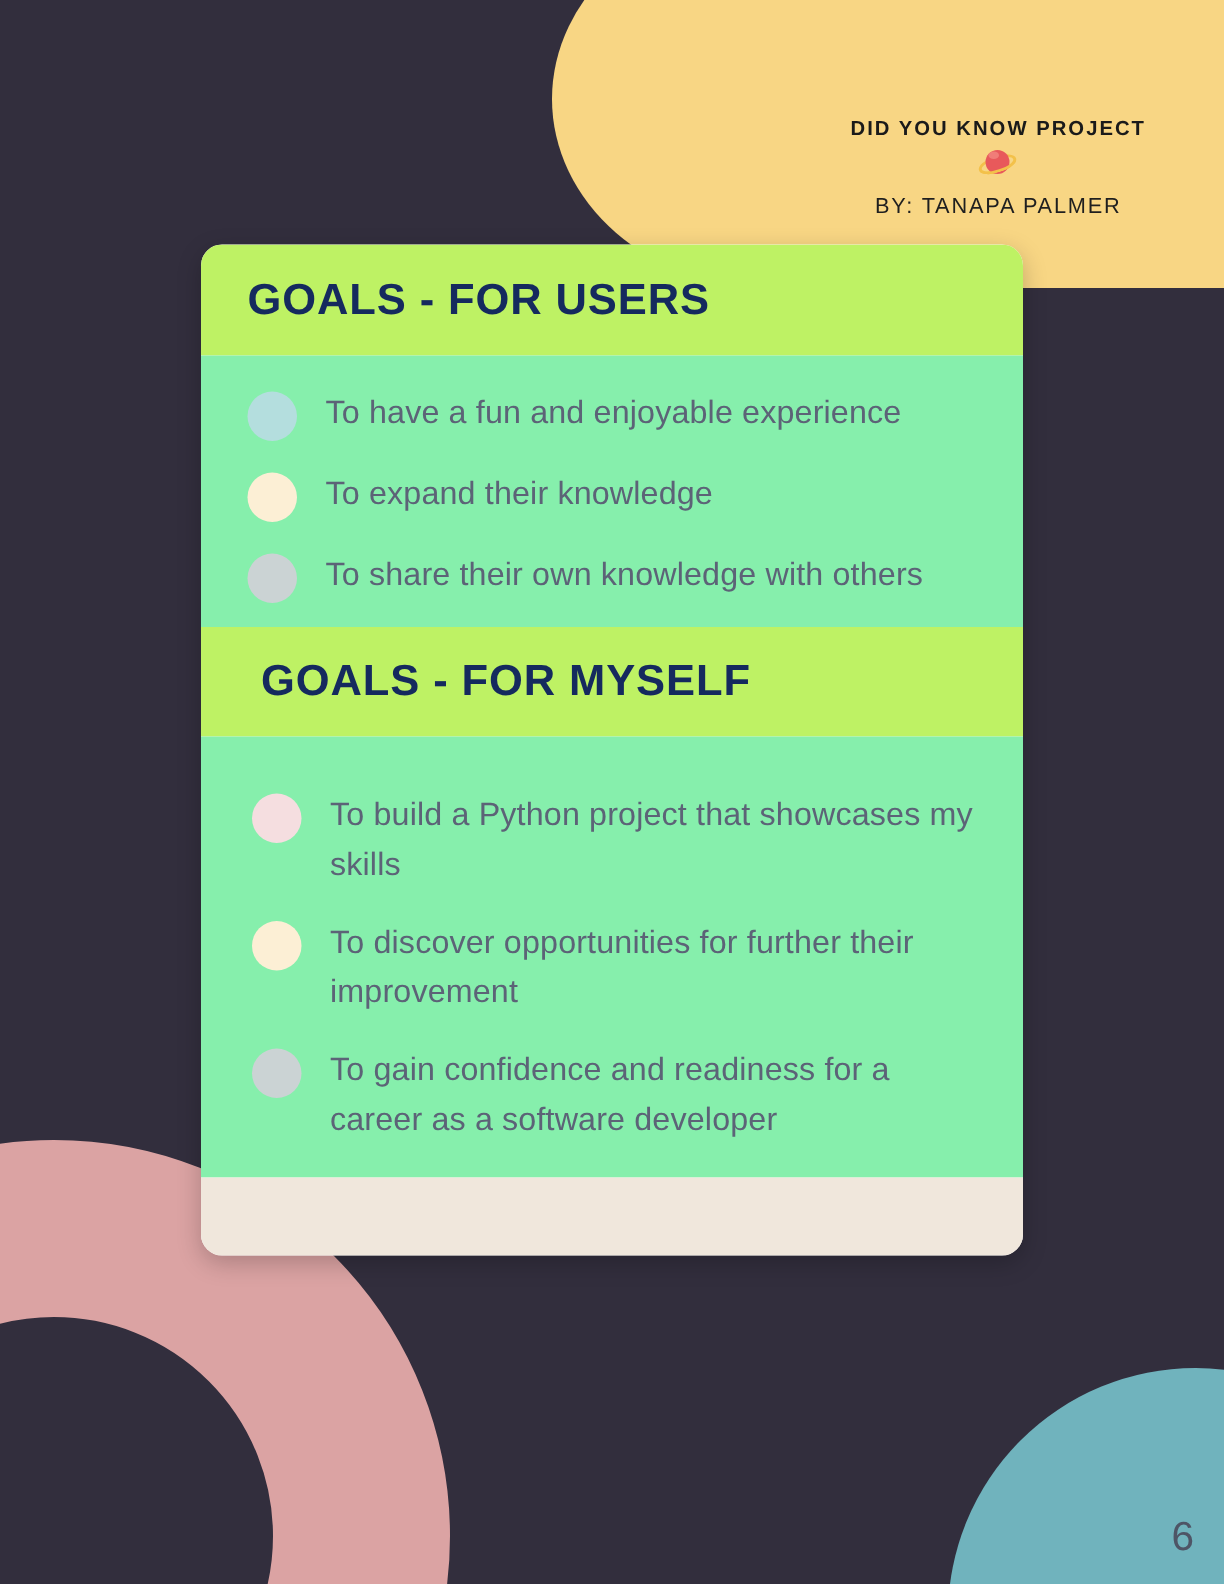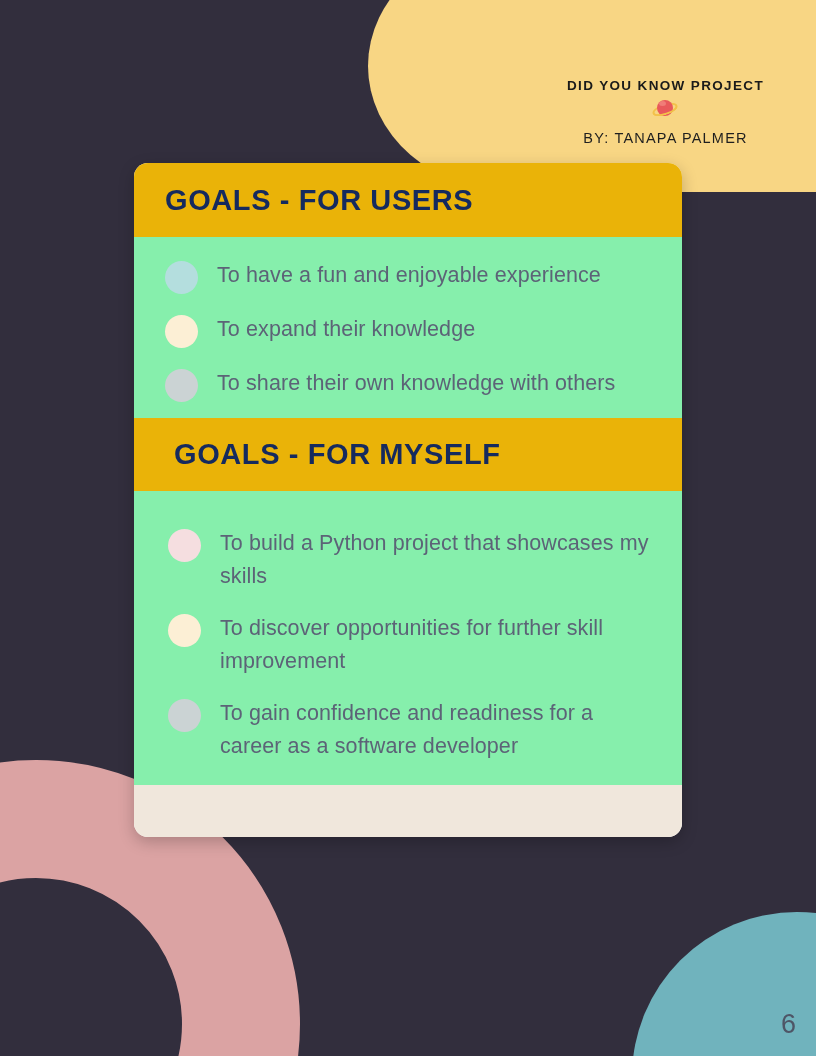--- a/index.html
+++ b/index.html
@@ -140,21 +140,21 @@
     left: 134px;
     top: 163px;
     width: 548px;
     border-radius: 14px;
     background: #FFFFFF;
     overflow: hidden;
     box-shadow: 0 5px 16px rgba(0,0,0,0.22);
   }
 
   .section-header {
-    background: #eab308;
+    background: #bef264;
     color: #152A5E;
     font-size: 29px;
     font-weight: bold;
     letter-spacing: 0.6px;
     line-height: 1;
     display: flex;
     align-items: center;
   }
   .section-header.users {
     height: 74px;
@@ -254,21 +254,21 @@
 
     <div class="section-header myself">GOALS - FOR MYSELF</div>
 
     <div class="goal-list second">
       <div class="goal-item">
         <span class="goal-bullet" style="background:#F5DEE0"></span>
         <span class="goal-text">To build a Python project that showcases my skills</span>
       </div>
       <div class="goal-item">
         <span class="goal-bullet" style="background:#FCEFD5"></span>
-        <span class="goal-text">To discover opportunities for further skill improvement</span>
+        <span class="goal-text">To discover opportunities for further their improvement</span>
       </div>
       <div class="goal-item">
         <span class="goal-bullet" style="background:#CBD3D4"></span>
         <span class="goal-text">To gain confidence and readiness for a career as a software developer</span>
       </div>
     </div>
 
     <div class="card-footer"></div>
   </div>
 

